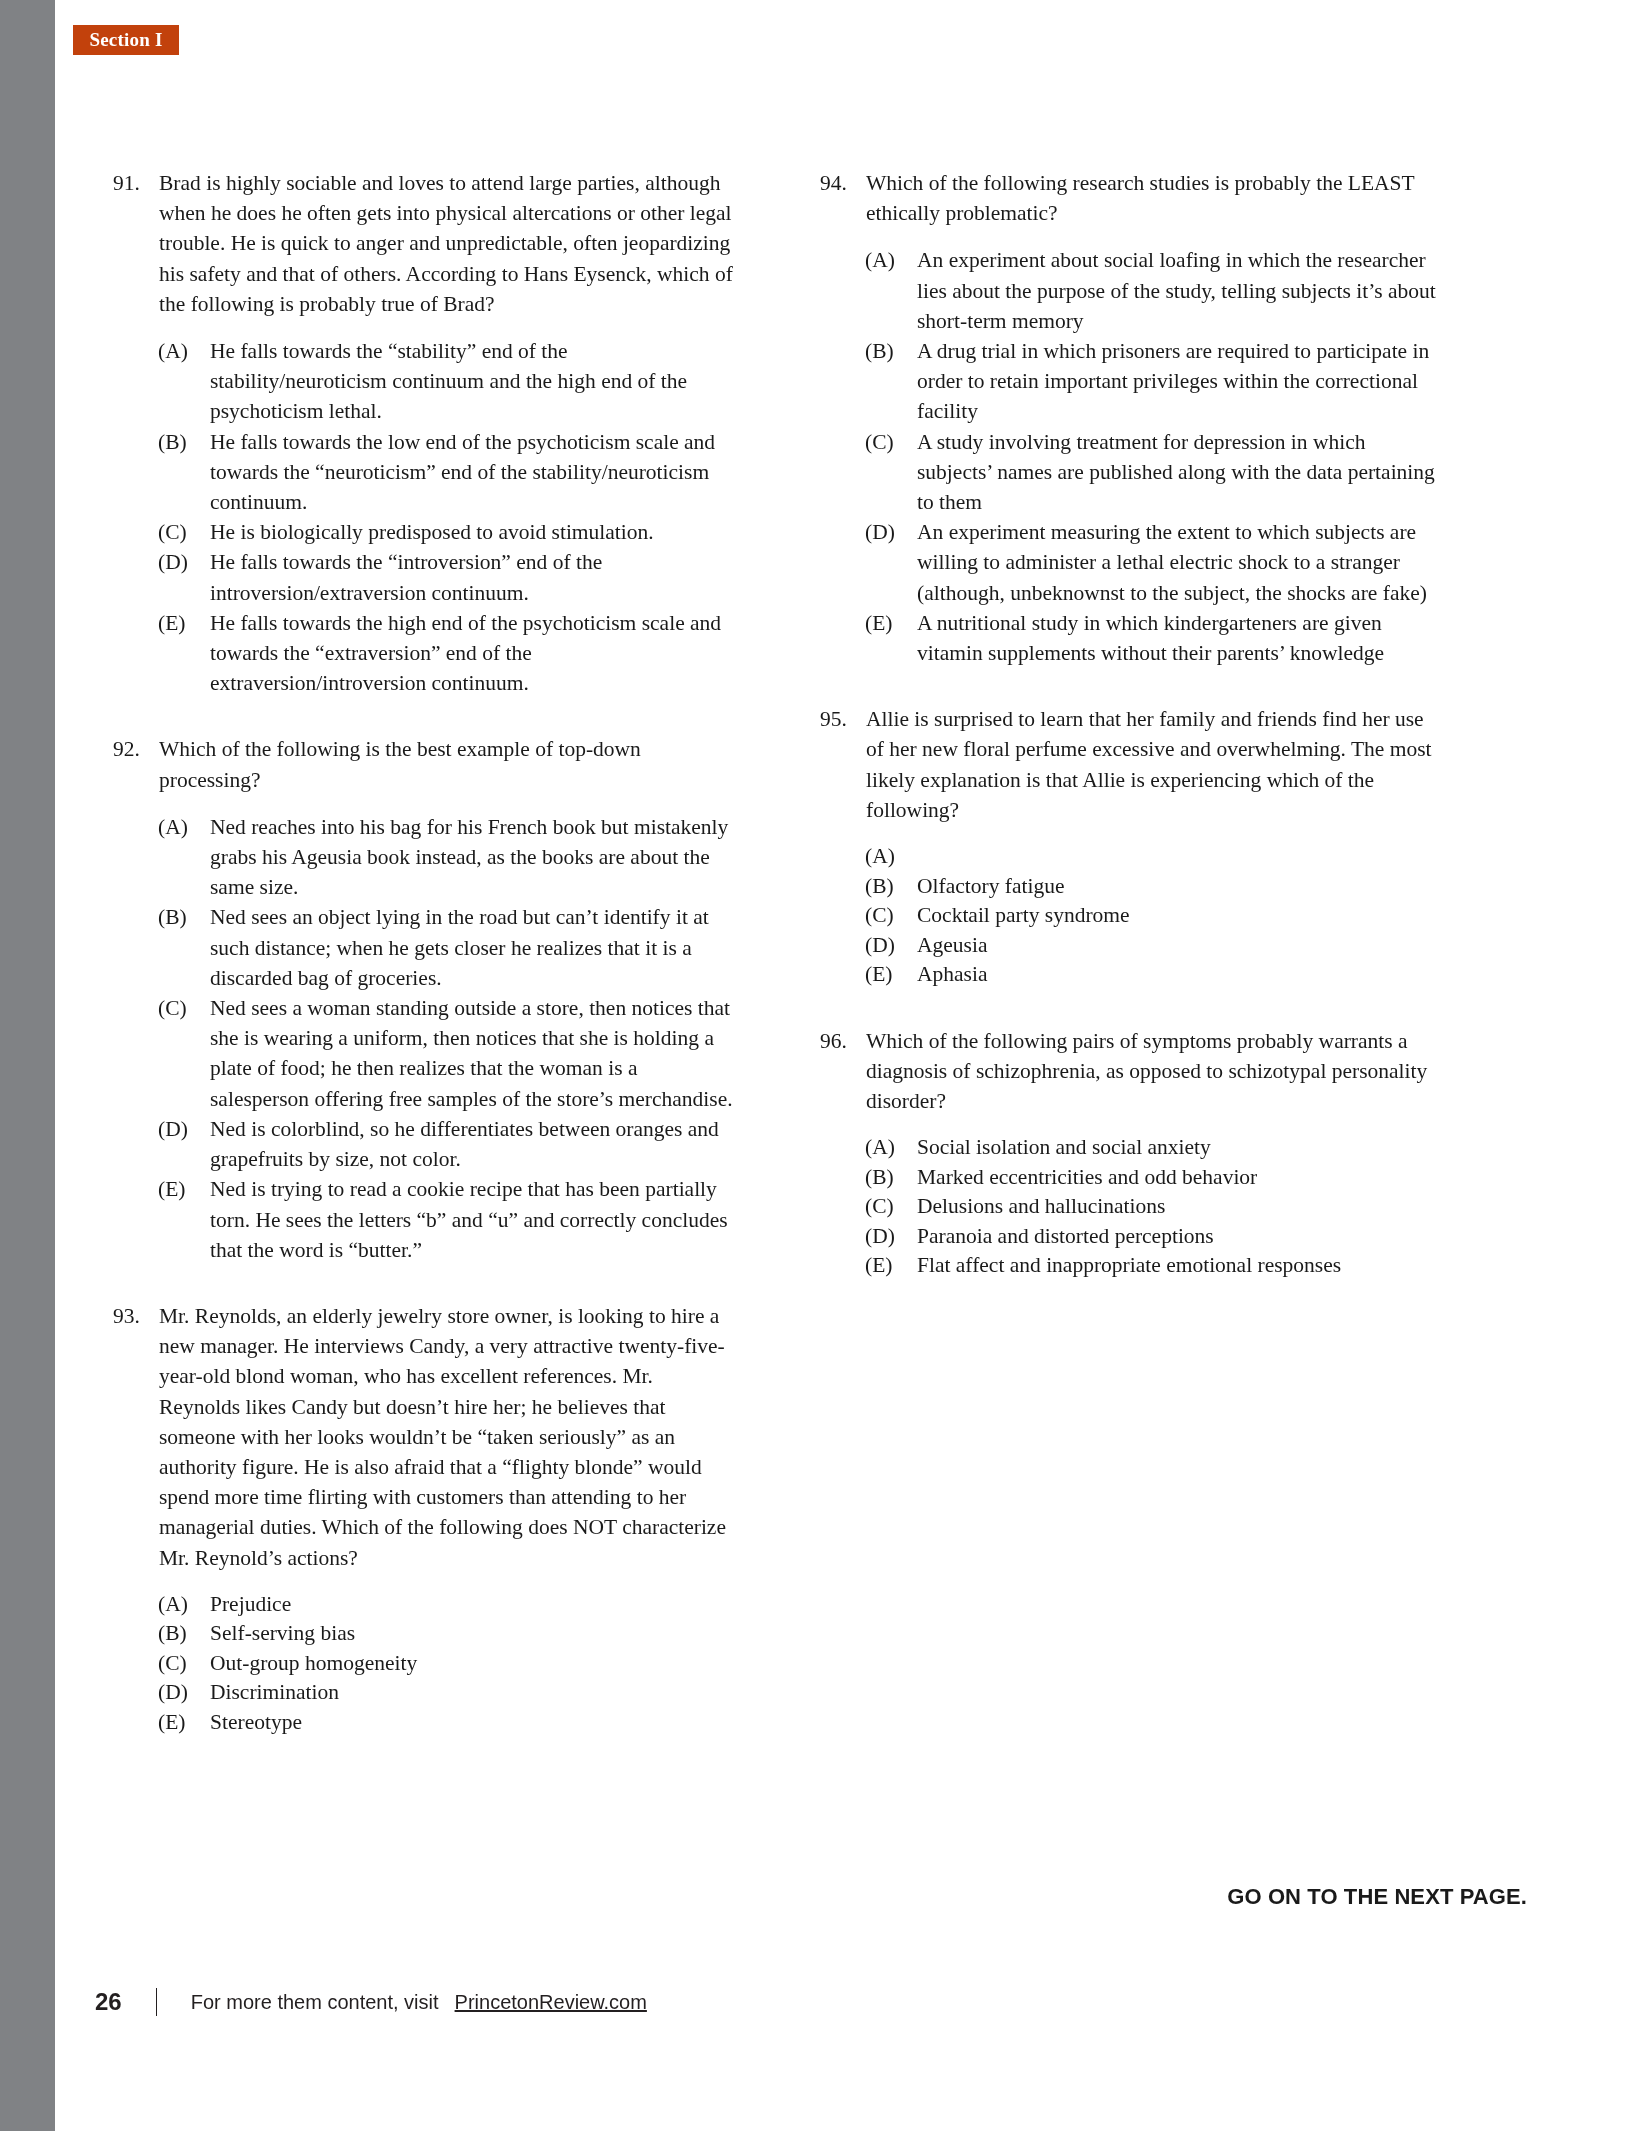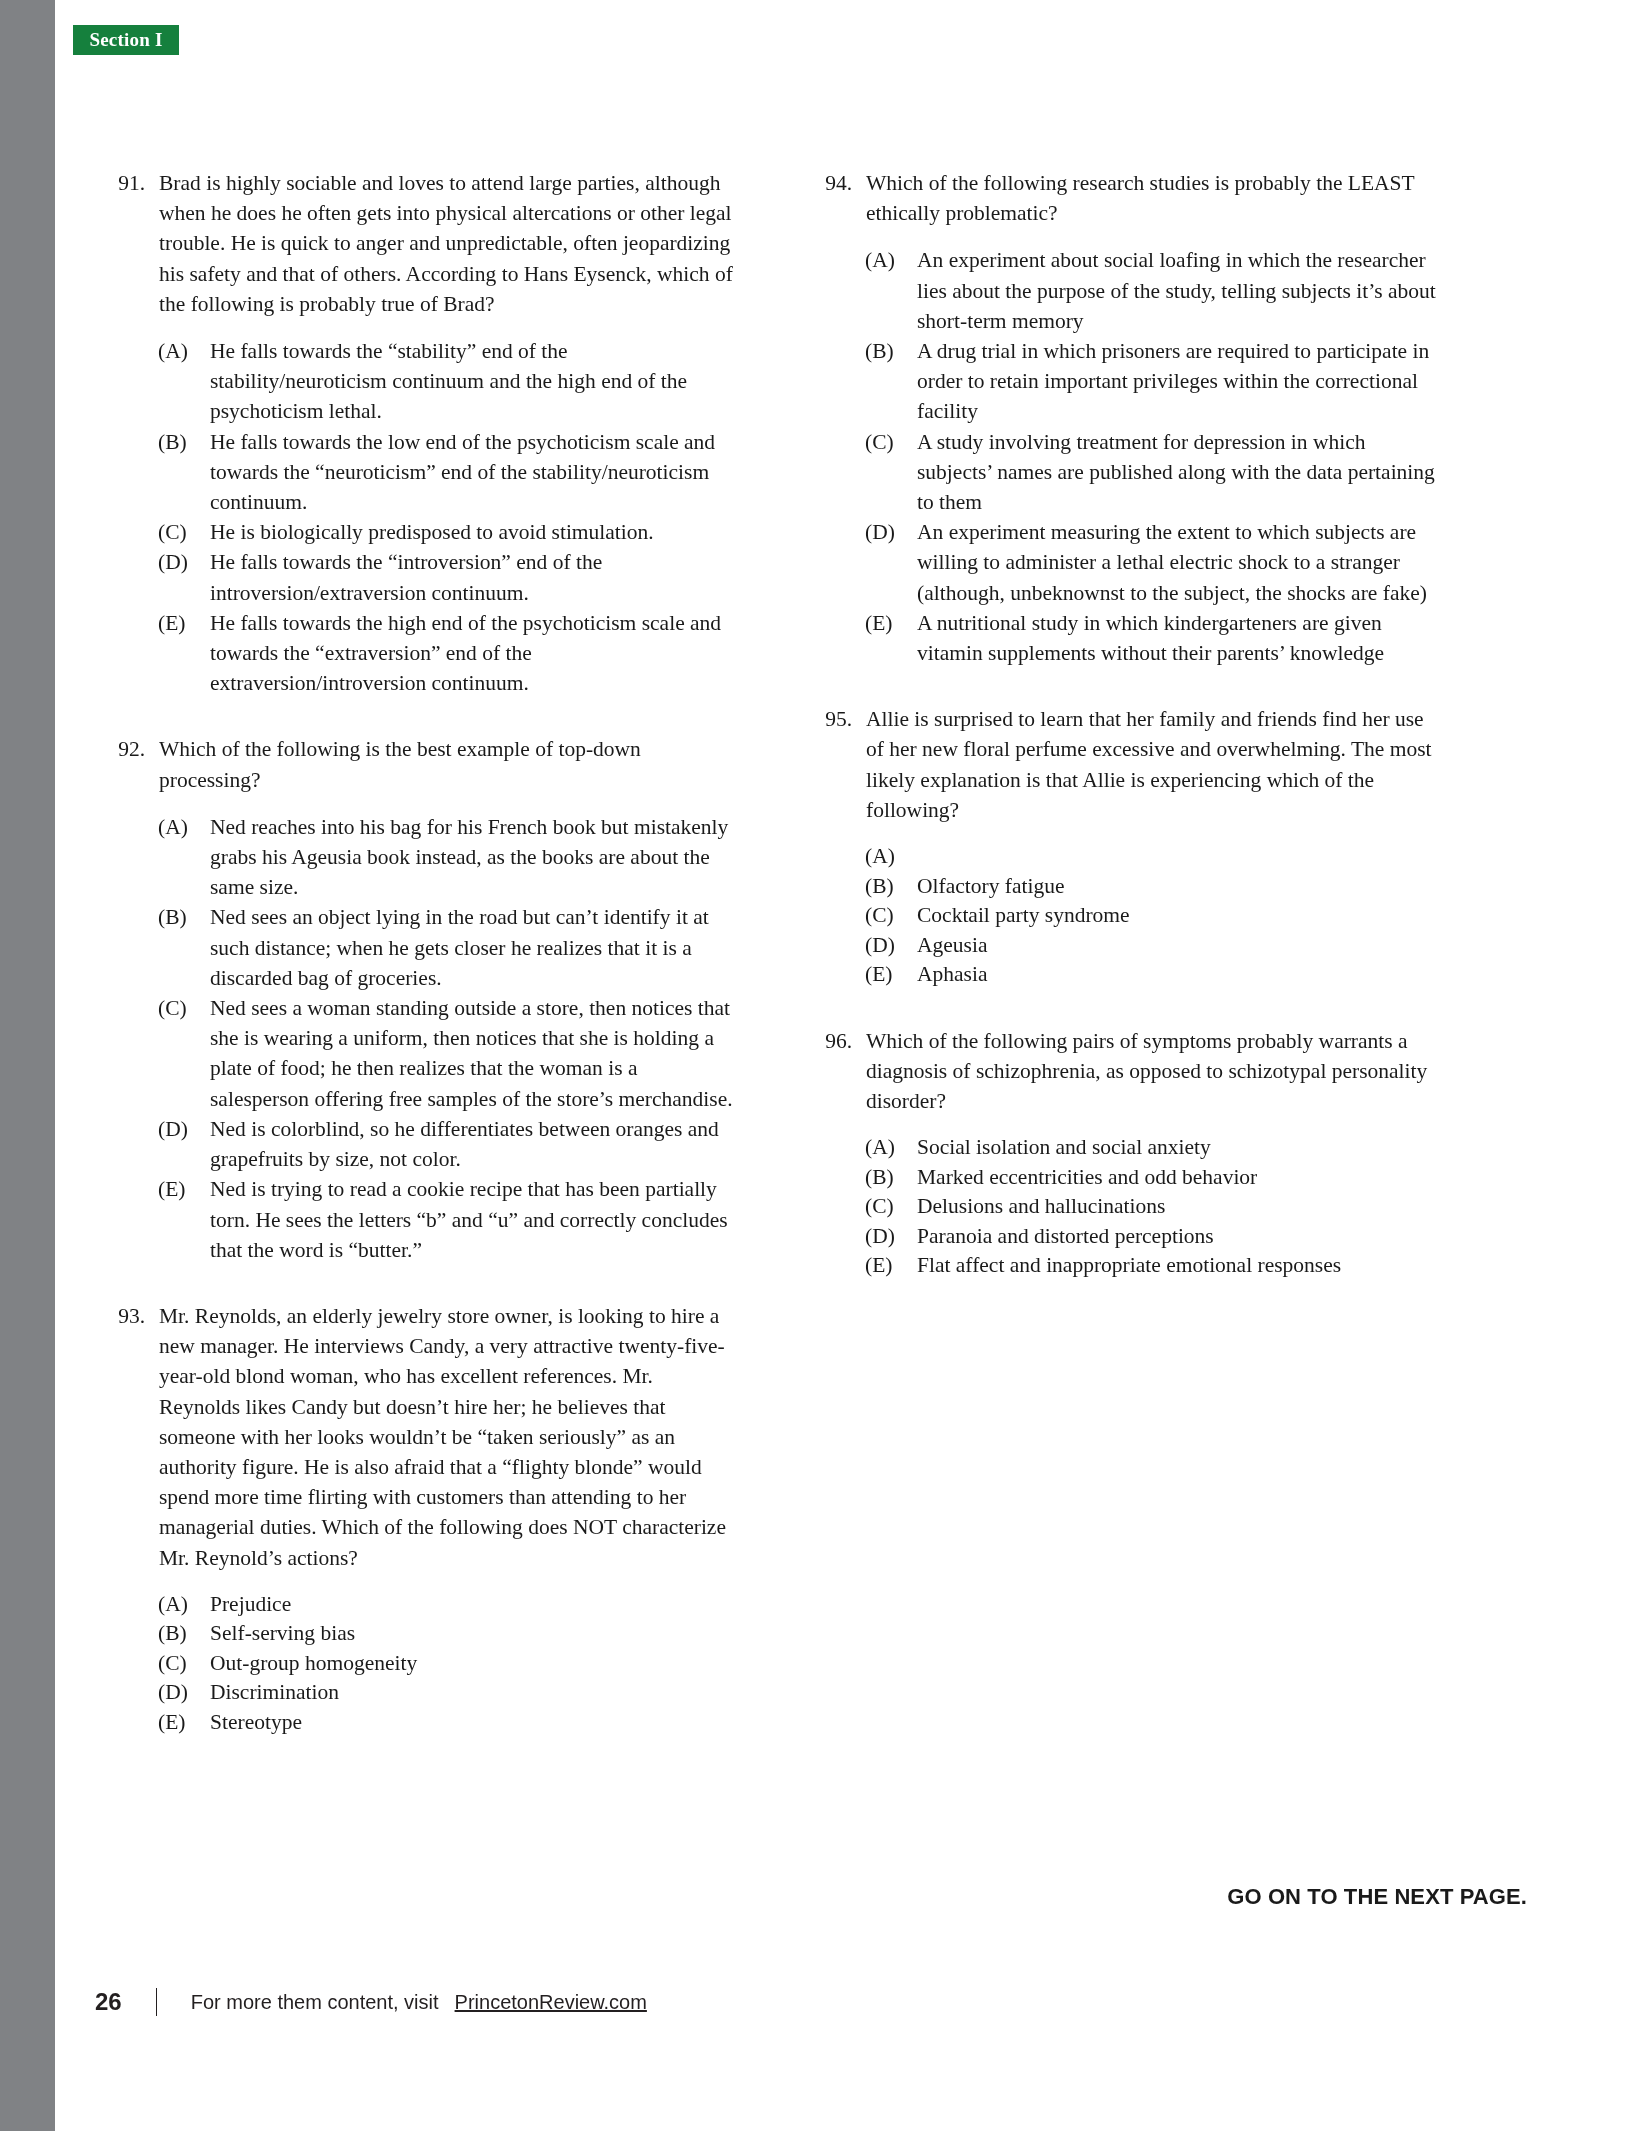--- a/index.html
+++ b/index.html
@@ -26,21 +26,21 @@
     background: #808285;
   }
 
   
   #section-badge {
     position: absolute;
     left: 73px;
     top: 25px;
     width: 106px;
     height: 30px;
-    background: #15803d;
+    background: #c2410c;
     color: #ffffff;
     font-family: "Liberation Serif", "DejaVu Serif", serif;
     font-weight: bold;
     font-size: 19px;
     letter-spacing: 0.2px;
     display: flex;
     align-items: center;
     justify-content: center;
     box-sizing: border-box;
   }
@@ -67,21 +67,20 @@
   }
   .q-stem {
     display: flex;
     align-items: flex-start;
     font-size: 21.5px;
     line-height: 30.2px;
   }
   .q-num {
     flex: 0 0 auto;
     width: 46px;
-    text-align: right;
     padding-right: 14px;
     box-sizing: border-box;
   }
   .q-text {
     flex: 1 1 auto;
   }
 
   
   .choices {
     margin-top: 17px;

